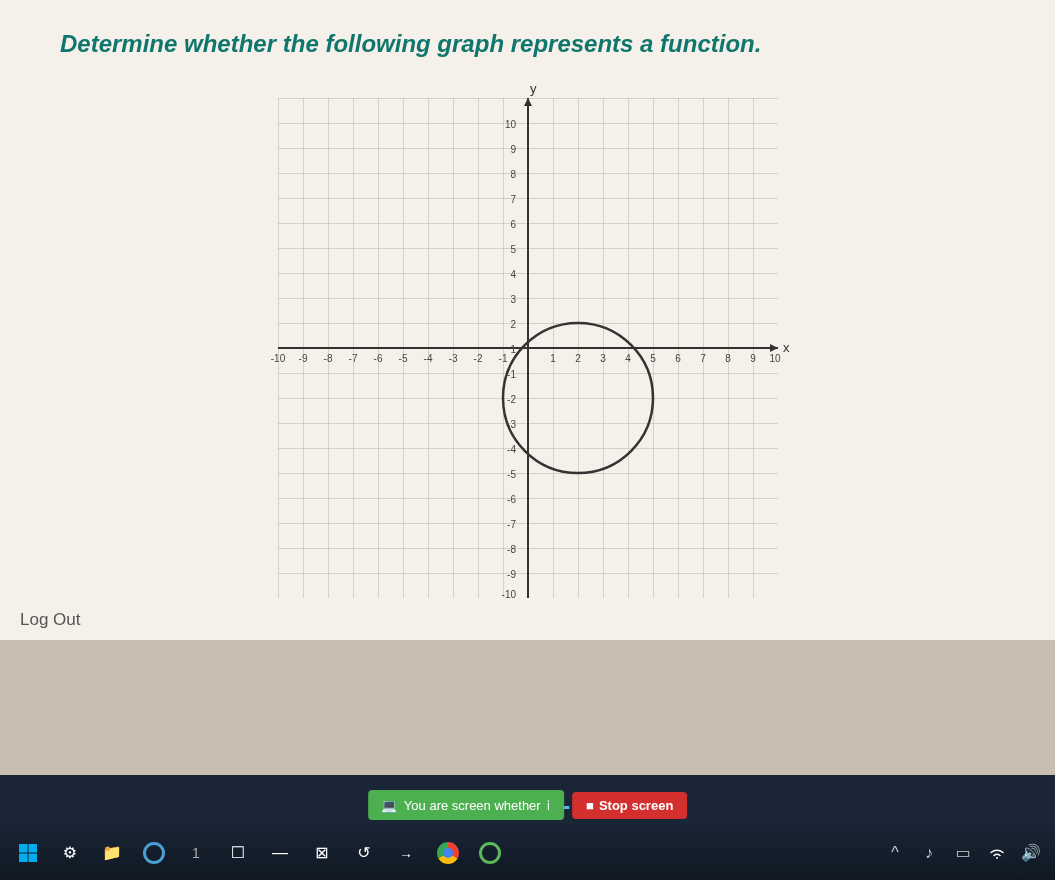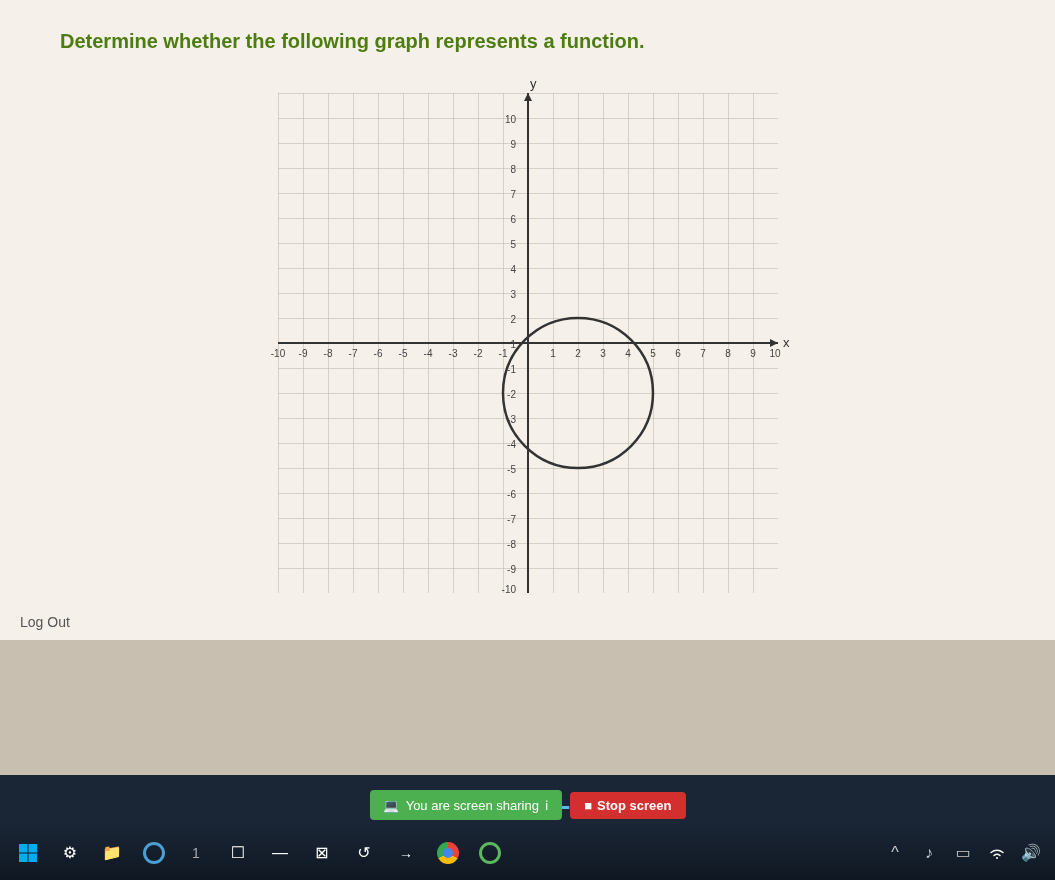--- a/index.html
+++ b/index.html
@@ -15,40 +15,41 @@
     
     .main-content {
       background: #f5f0ea;
       width: 100%;
       height: 640px;
       position: relative;
       padding: 30px 60px;
     }
 
     .question-text {
-      font-size: 20px;
+      font-size: 24px;
       font-weight: bold;
-      color: #4d7c0f;
+      color: #0f766e;
       margin-bottom: 20px;
+      font-style: italic;
     }
 
     
     .graph-container {
       display: flex;
       justify-content: center;
       align-items: center;
       margin-top: 10px;
     }
 
     
     .logout-area {
       position: absolute;
       bottom: 10px;
       left: 20px;
-      font-size: 14px;
+      font-size: 17px;
       color: #555;
       cursor: pointer;
     }
 
     
     .taskbar-notification {
       position: absolute;
       bottom: 60px;
       left: 50%;
       transform: translateX(-50%);
@@ -221,21 +222,21 @@
   </div>
 
   <div class="logout-area">
     <span>Log Out</span>
   </div>
 </div>
 
 <div class="taskbar-notification">
   <div class="screen-sharing-banner">
     <span>💻</span>
-    <span>You are screen sharing</span>
+    <span>You are screen whether</span>
     <span>ℹ</span>
   </div>
   <div class="stop-share-btn">
     <span>■</span>
     <span>Stop screen</span>
   </div>
 </div>
 
 <div style="position:absolute; bottom:55px; left:0; width:100%; height:50px; background:#1a2535; display:flex; align-items:center; justify-content:center; z-index:5;">
   <span class="dell-logo" style="color:#5bb8e8; font-size:28px; font-weight:bold; letter-spacing:6px; font-family: Arial, sans-serif;">DELL</span>

